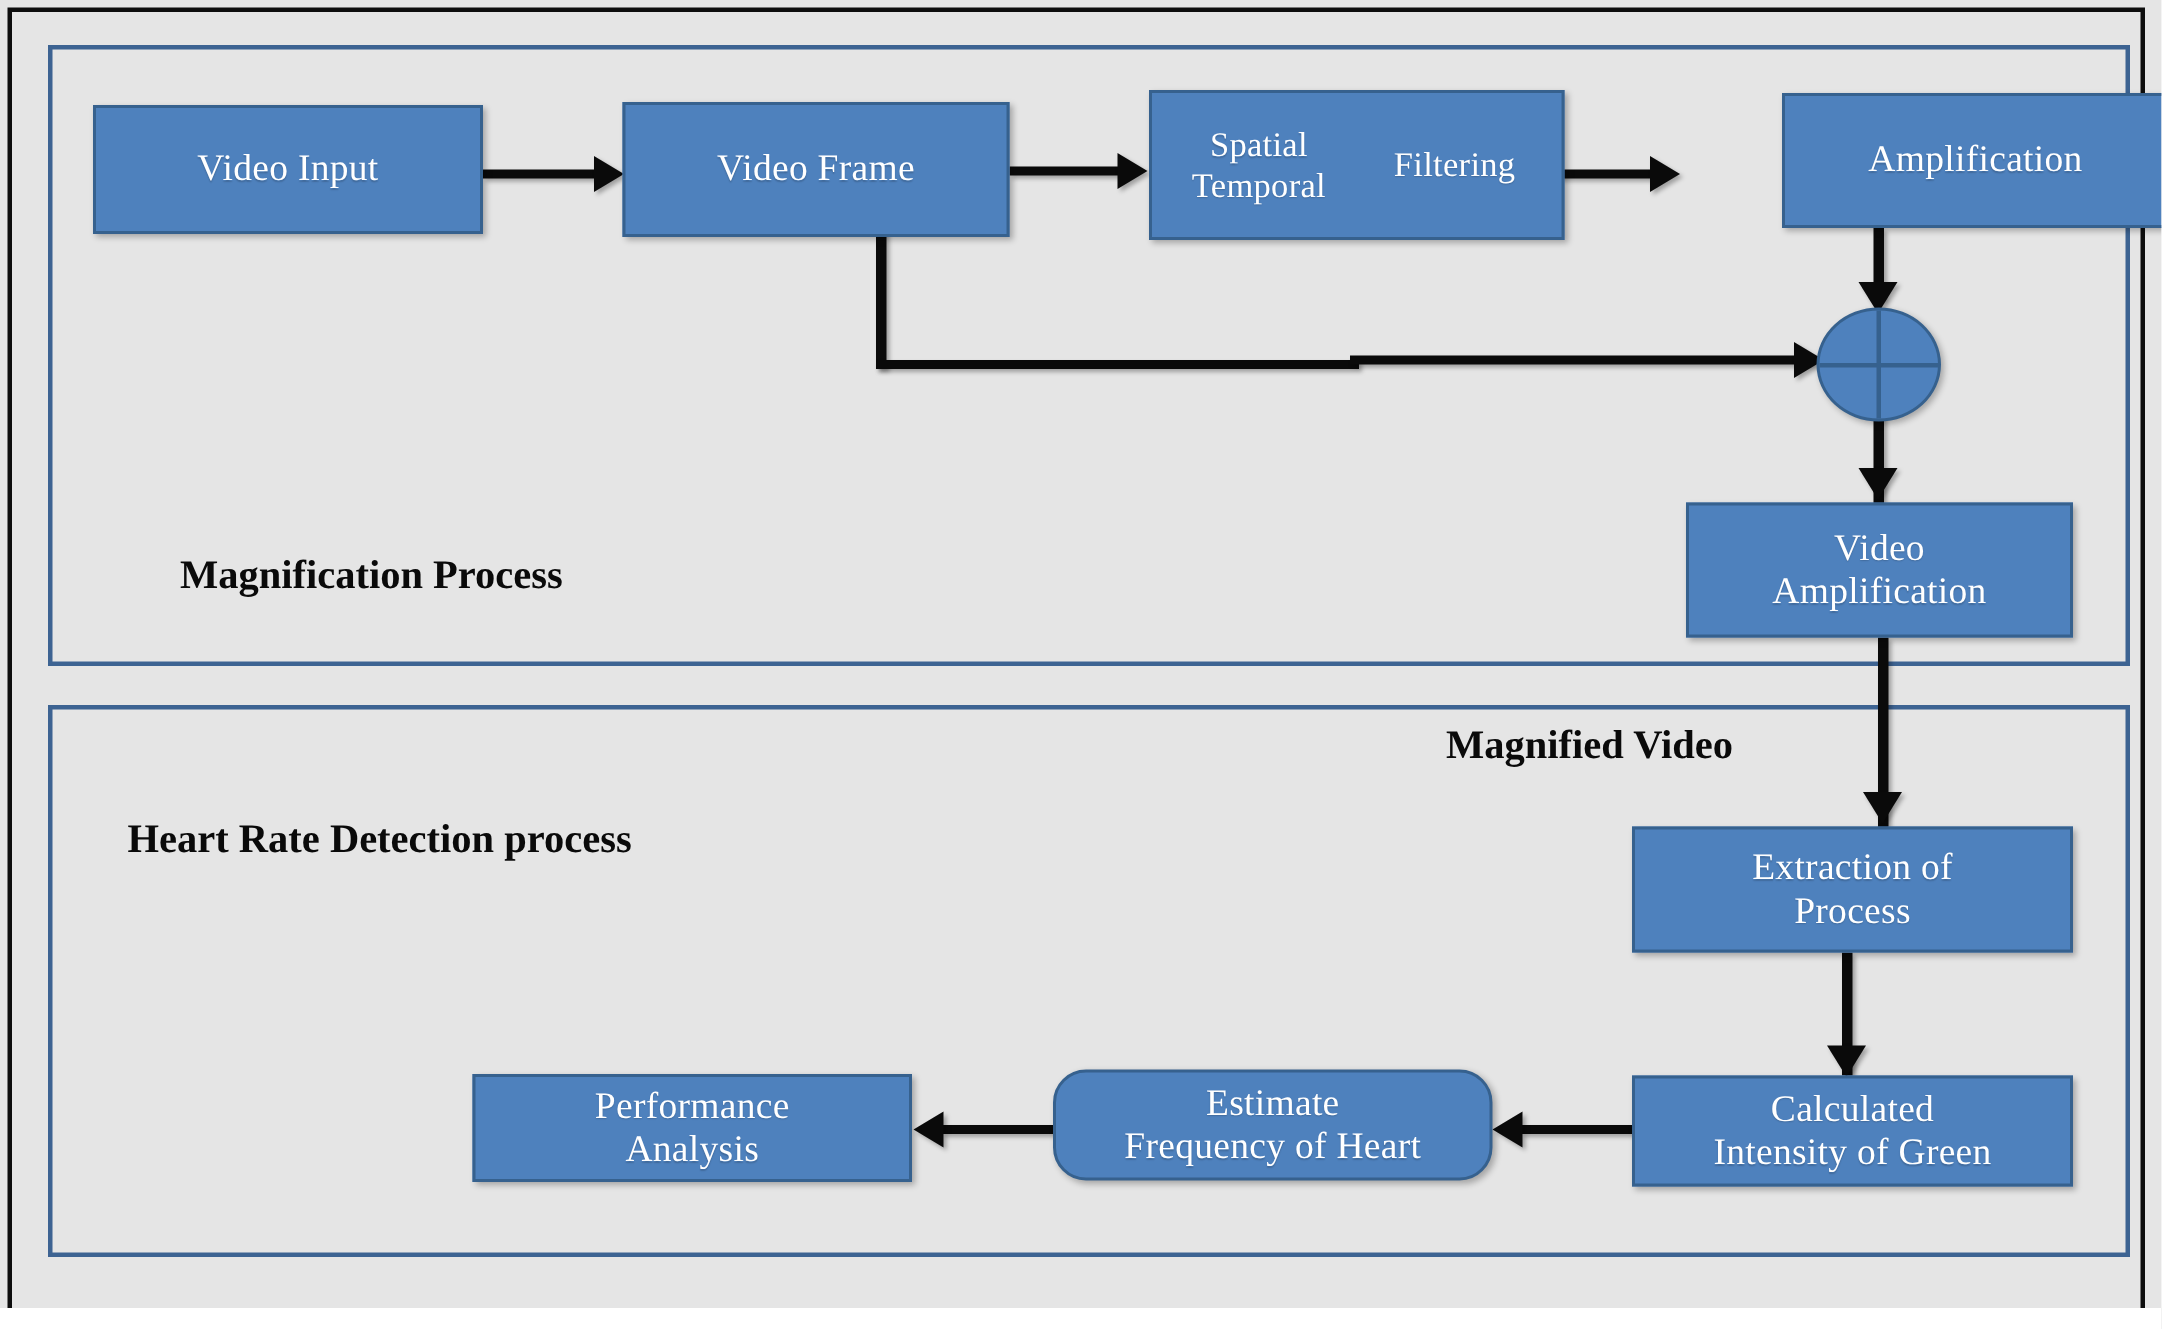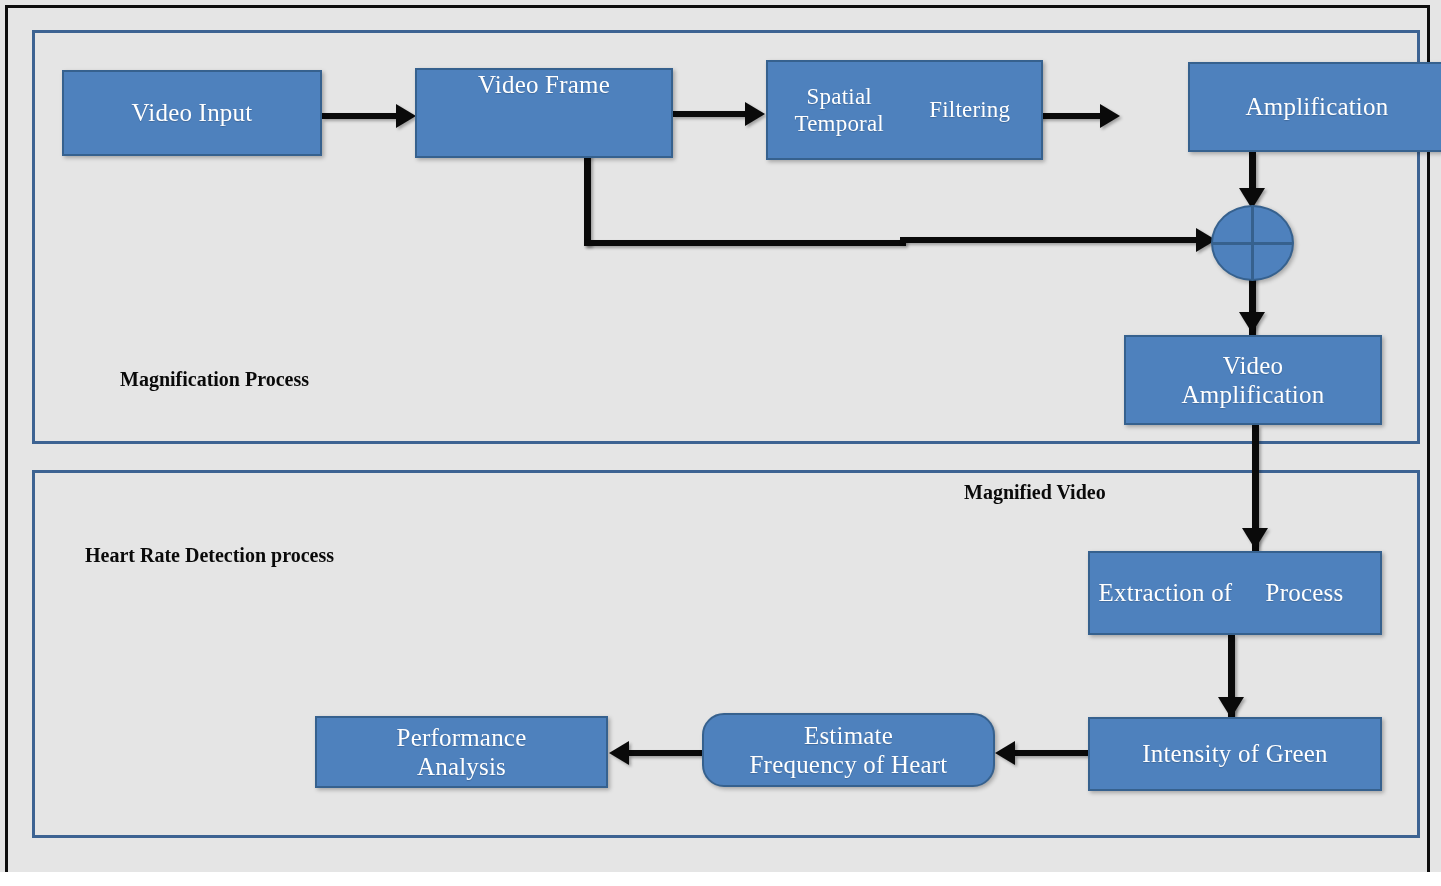--- a/index.html
+++ b/index.html
@@ -118,21 +118,21 @@
   .arrow.down {
     border-left: 13px solid transparent;
     border-right: 13px solid transparent;
     border-top: 21px solid #0a0a0a;
   }
   
   .glabel {
     position: absolute;
     font-family: "Liberation Serif", serif;
     font-weight: bold;
-    font-size: 20px;
+    font-size: 27px;
     color: #0a0a0a;
     white-space: nowrap;
   }
   #label-magnification-process { left: 120px; top: 368px; }
   #label-heartrate-process     { left: 85px;  top: 505px; margin-top: 39px; }
   #label-magnified-video       { left: 964px; top: 481px; }
 </style>
 </head>
 <body>
 
@@ -172,21 +172,21 @@
   <div class="line h" style="left:1014px; top:750px; width:76px;"></div>
   <div class="arrow left" style="left:995px; top:741px;"></div>
 
   <div class="line h" style="left:628px; top:750px; width:76px;"></div>
   <div class="arrow left" style="left:609px; top:741px;"></div>
 
   <div class="pbox" id="node-video-input" style="left:62px; top:70px; width:260px; height:86px;">
     <span>Video Input</span>
   </div>
 
-  <div class="pbox" id="node-video-frame-decomposition" style="left:415px; top:68px; width:258px; height:90px; flex-direction:column;justify-content:space-between;">
+  <div class="pbox" id="node-video-frame-decomposition" style="left:415px; top:68px; width:258px; height:90px; flex-direction:column;">
     <span>Video Frame</span>
   </div>
 
   <div class="pbox" id="node-spatial-temporal-filtering" style="left:766px; top:60px; width:277px; height:100px; flex-direction:row; font-size:23px;">
     <span>Spatial Temporal</span>
     <span>Filtering</span>
   </div>
 
   <div class="pbox" id="node-amplification" style="left:1188px; top:62px; width:258px; height:90px;">
     <span>Amplification</span>
@@ -195,26 +195,27 @@
   <div class="sum-junction" id="node-summing-junction" style="left:1211px; top:205px; width:83px; height:76px;">
     <div class="bar-h"></div>
     <div class="bar-v"></div>
   </div>
 
   <div class="pbox" id="node-video-reconstruction" style="left:1124px; top:335px; width:258px; height:90px; flex-direction:column;">
     <span>Video</span>
     <span>Amplification</span>
   </div>
 
-  <div class="pbox" id="node-extraction-of-region" style="left:1088px; top:551px; width:294px; height:84px; flex-direction:row;">
+  <div class="pbox" id="node-extraction-of-region" style="left:1088px; top:551px; width:294px; height:84px; flex-direction:column;">
     <span>Extraction of</span>
     <span>Process</span>
   </div>
 
   <div class="pbox" id="node-calculated-intensity-of-green" style="left:1088px; top:717px; width:294px; height:74px; flex-direction:column;">
+    <span>Calculated</span>
     <span>Intensity of Green</span>
   </div>
 
   <div class="pbox" id="node-estimate-frequency-of-heart" style="left:702px; top:713px; width:293px; height:74px; flex-direction:column;border-radius:22px;">
     <span>Estimate</span>
     <span>Frequency of Heart</span>
   </div>
 
   <div class="pbox" id="node-performance-analysis" style="left:315px; top:716px; width:293px; height:72px; flex-direction:column;">
     <span>Performance</span>

